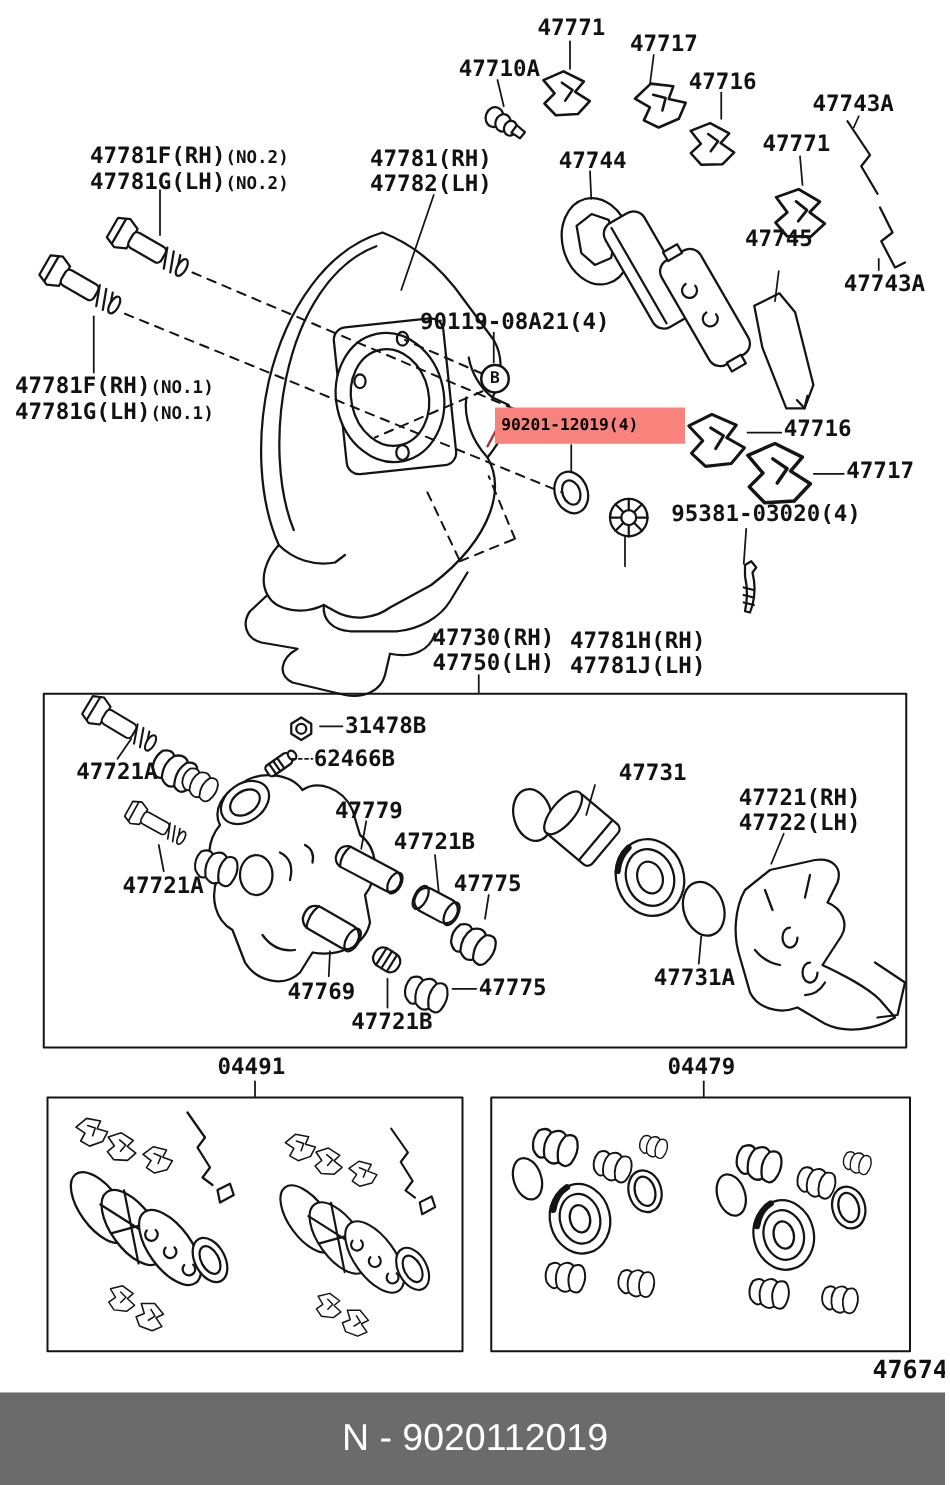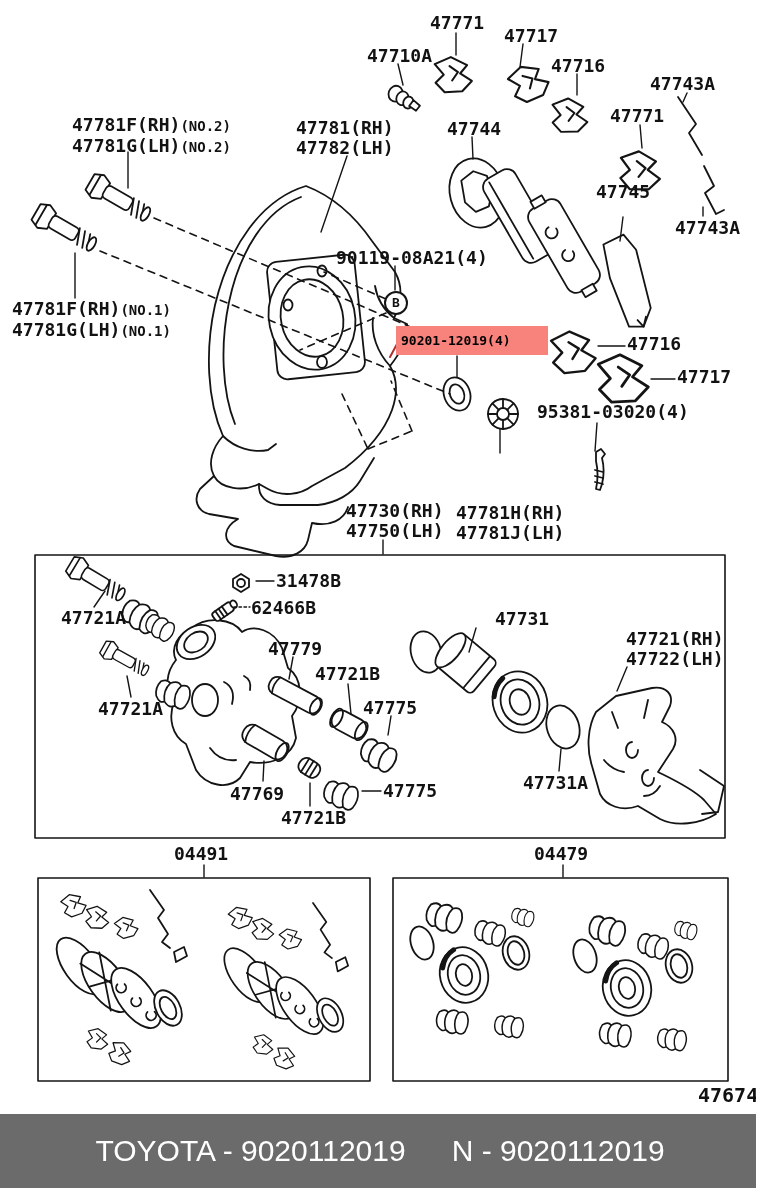--- a/index.html
+++ b/index.html
@@ -361,21 +361,21 @@
       </div>
       <div class="lbl" style="left: 61px; top: 608px;">
         <div class="ln"><span>47721A</span></div>
       </div>
       <div class="lbl" style="left: 268px; top: 639px; text-align: right;">
         <div class="ln"><span>47779</span></div>
       </div>
       <div class="lbl" style="left: 451px; top: 609px; margin-left: 44px;">
         <div class="ln"><span>47731</span></div>
       </div>
-      <div class="lbl" style="left: 591px; top: 629px; margin-left: 35px;">
+      <div class="lbl" style="left: 591px; top: 629px;">
         <div class="ln"><span>47721(RH)</span></div>
         <div class="ln"><span>47722(LH)</span></div>
       </div>
       <div class="lbl" style="left: 315px; top: 664px;">
         <div class="ln"><span>47721B</span></div>
       </div>
       <div class="lbl" style="left: 363px; top: 698px;">
         <div class="ln"><span>47775</span></div>
       </div>
       <div class="lbl" style="left: 98px; top: 699px;">
@@ -403,17 +403,16 @@
 
 <div class="hl">
   <span>90201-12019(4)</span>
 </div>
 
 <div class="bcircle">B</div>
 
 <div class="corner">476741</div>
 
 <div class="footer">
-  <span>TOYOTA - 9020112019</span>
   <span>N - 9020112019</span>
 </div>
 
 </div>
 
 </body></html>

